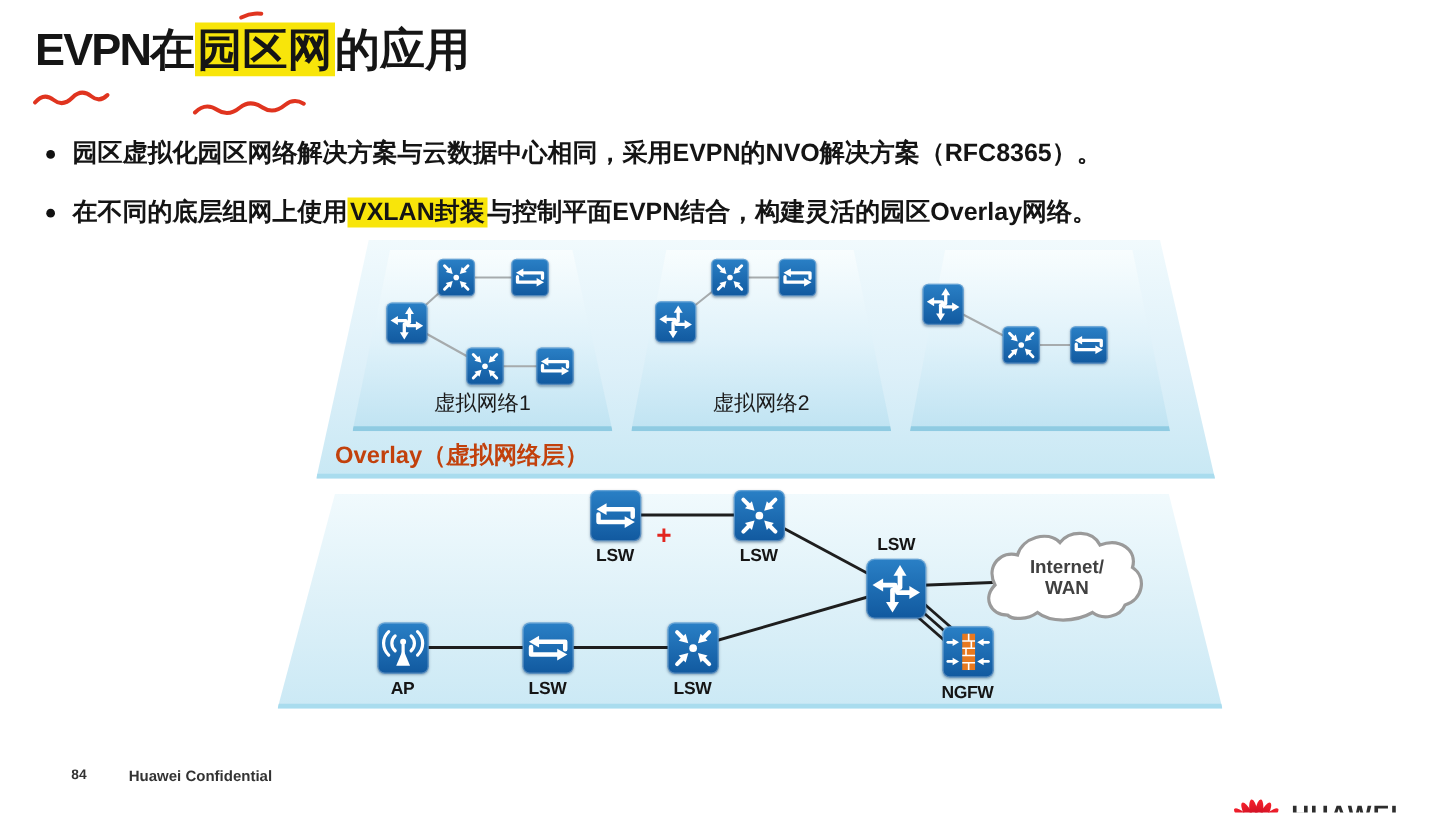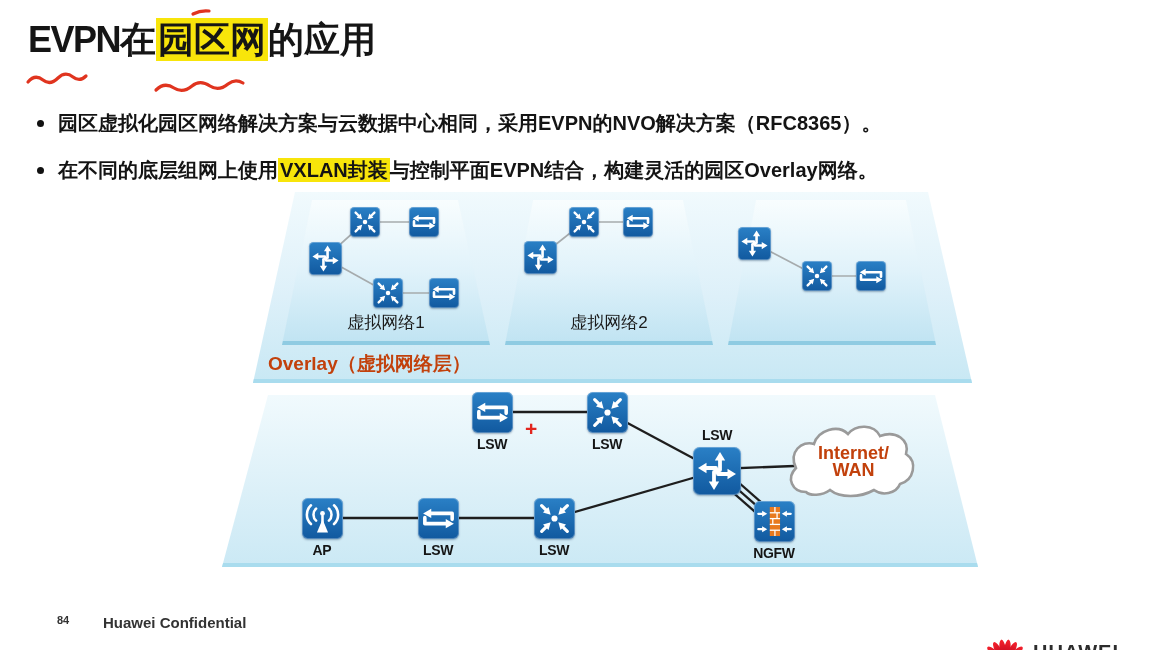--- a/index.html
+++ b/index.html
@@ -51,27 +51,27 @@
   .annot{stroke:#e0341f;stroke-width:3.2;fill:none;stroke-linecap:round;}
   .cloud{fill:#ffffff;stroke:#9a9a9a;stroke-width:2.6;}
 
   .node{position:absolute;z-index:6;border-radius:14%;
         background:linear-gradient(180deg,#2a80c6 0%,#11599f 100%);
         box-shadow:inset 0 0 0 1px rgba(255,255,255,.28),0 1px 2px rgba(0,40,80,.35);}
   .node svg{position:absolute;inset:0;width:100%;height:100%;}
   .node-label{position:absolute;z-index:6;width:70px;text-align:center;font-size:14px;
               font-weight:700;color:#151515;letter-spacing:-0.3px;}
   #cloud-text{position:absolute;z-index:6;left:806px;top:445px;width:95px;
-              text-align:center;font-size:18px;font-weight:700;line-height:17px;color:#c2410c;}
+              text-align:center;font-size:15px;font-weight:700;line-height:17px;color:#404040;}
   #plus-annotation{position:absolute;z-index:6;left:525px;top:417px;color:#e2261f;
                    font-size:21px;font-weight:700;}
 
   
   #page-num{position:absolute;left:57px;top:614px;font-size:11px;font-weight:700;color:#333;}
-  #confidential{position:absolute;left:103px;top:614px;font-size:15px;font-weight:700;color:#333;}
+  #confidential{position:absolute;left:103px;top:614px;font-size:12px;font-weight:700;color:#333;}
   #brand{position:absolute;left:984px;top:603px;display:flex;align-items:center;gap:7px;z-index:4;margin-top:34px;}
   #brand-text{font-size:20px;font-weight:700;color:#2d2d2d;letter-spacing:1px;}
 </style>
 </head>
 <body>
 
 <div class="slide">
 
   <div class="title">
     <span class="latin">EVPN</span><span>在</span><span class="hl">园区网</span><span>的应用</span>

